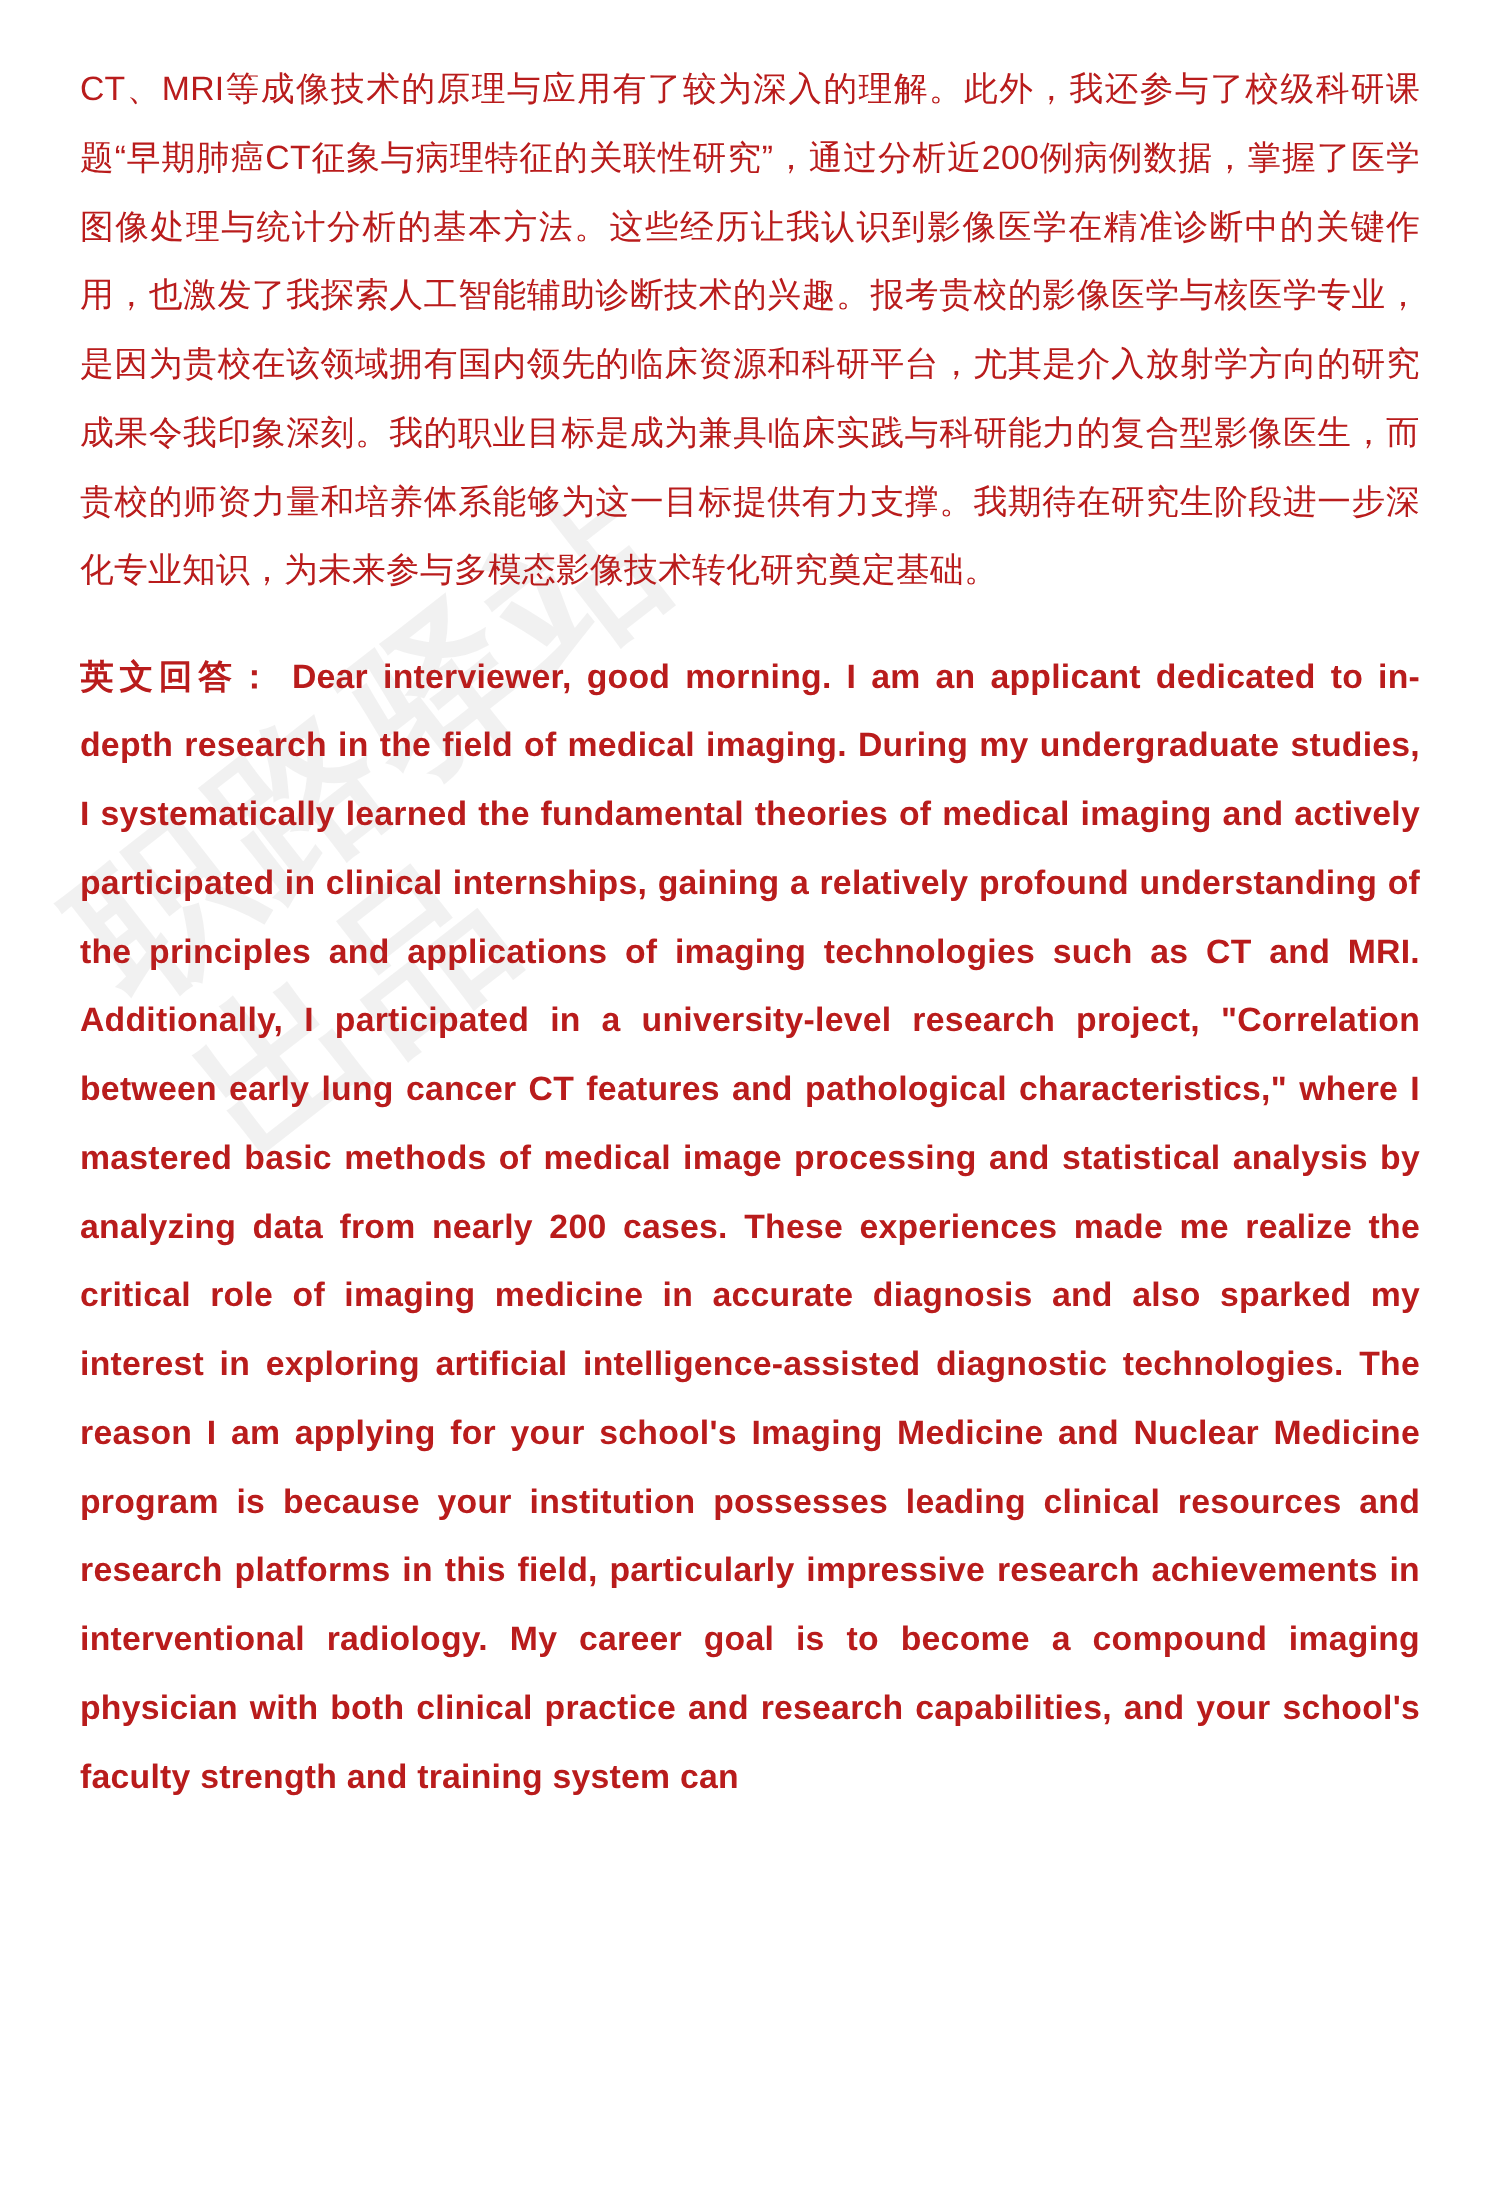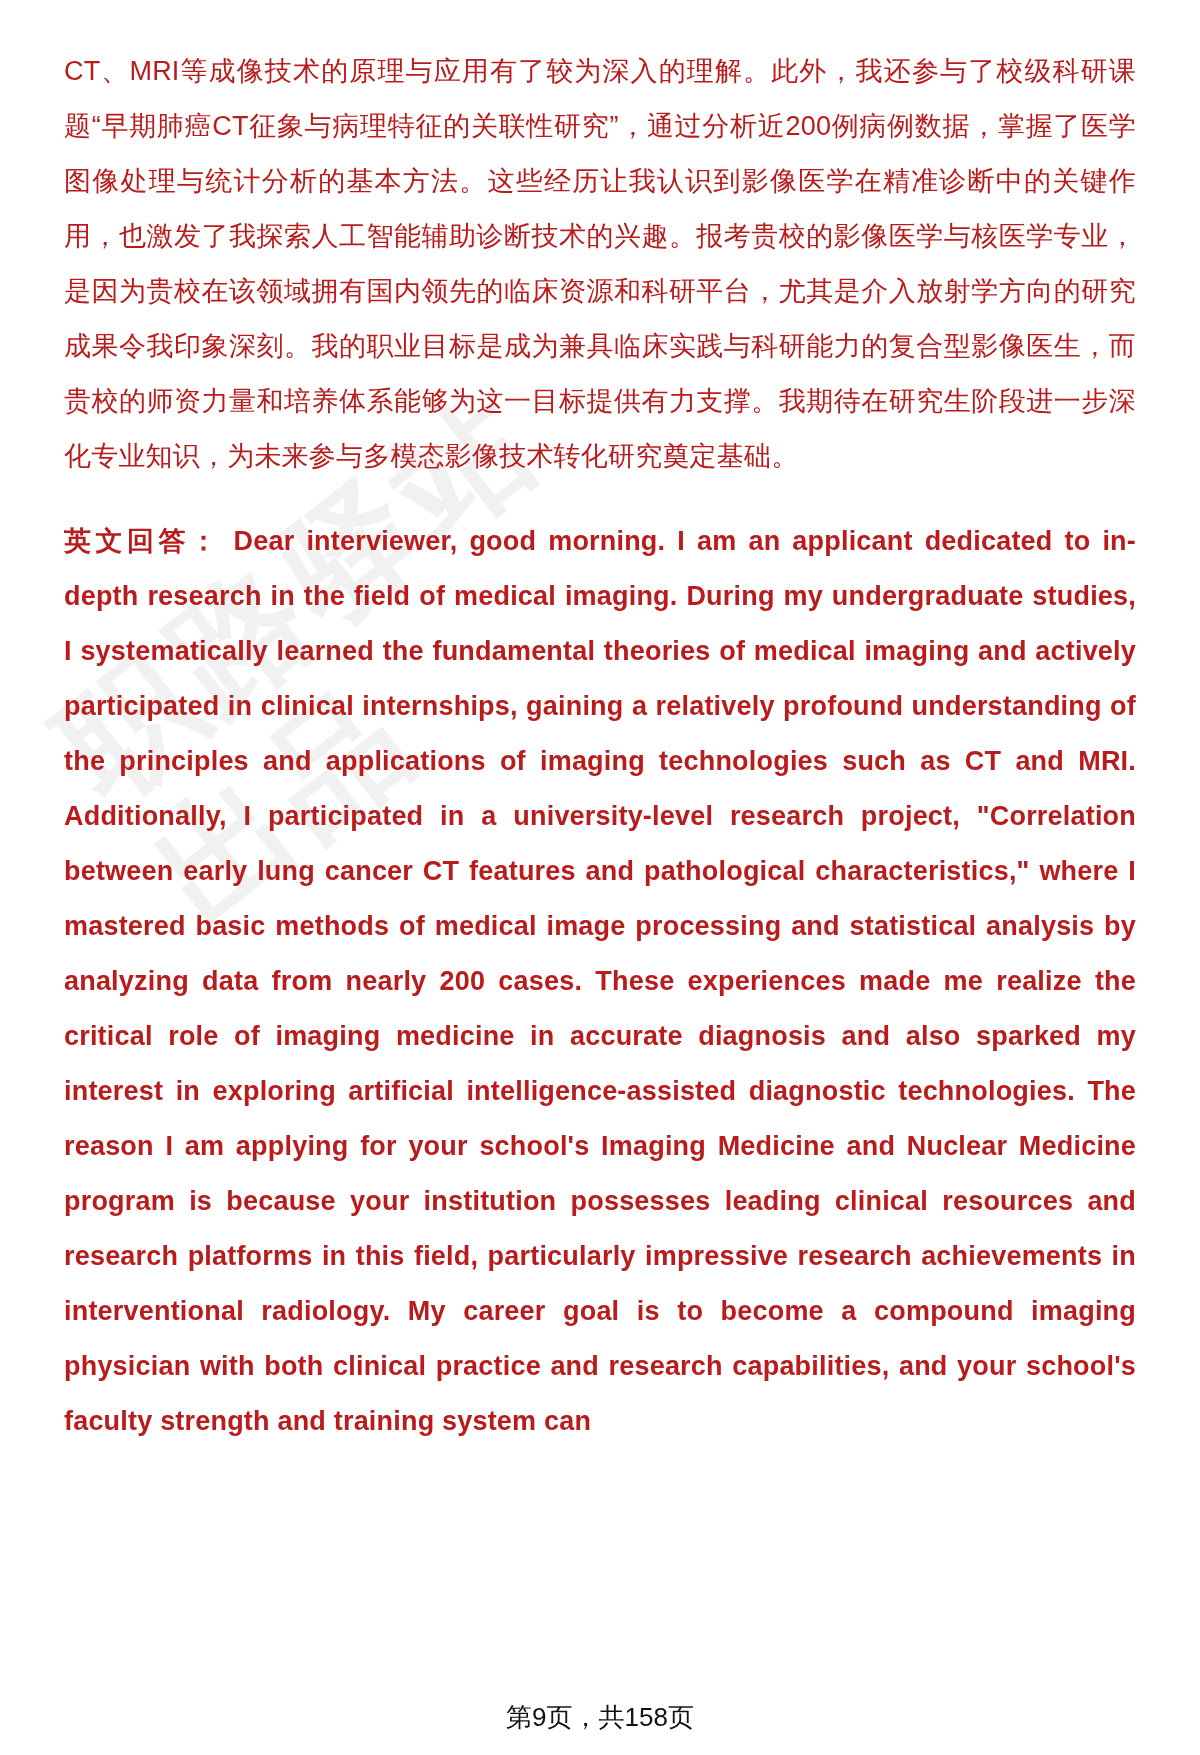--- a/index.html
+++ b/index.html
@@ -77,15 +77,14 @@
 
 <div class="page">
 
   <div class="watermark">职路驿站出品</div>
 
   <div class="content">
     <p class="para cn">CT、MRI等成像技术的原理与应用有了较为深入的理解。此外，我还参与了校级科研课题“早期肺癌CT征象与病理特征的关联性研究”，通过分析近200例病例数据，掌握了医学图像处理与统计分析的基本方法。这些经历让我认识到影像医学在精准诊断中的关键作用，也激发了我探索人工智能辅助诊断技术的兴趣。报考贵校的影像医学与核医学专业，是因为贵校在该领域拥有国内领先的临床资源和科研平台，尤其是介入放射学方向的研究成果令我印象深刻。我的职业目标是成为兼具临床实践与科研能力的复合型影像医生，而贵校的师资力量和培养体系能够为这一目标提供有力支撑。我期待在研究生阶段进一步深化专业知识，为未来参与多模态影像技术转化研究奠定基础。</p>
     <p class="para en">英文回答： Dear interviewer, good morning. I am an applicant dedicated to in-depth research in the field of medical imaging. During my undergraduate studies, I systematically learned the fundamental theories of medical imaging and actively participated in clinical internships, gaining a relatively profound understanding of the principles and applications of imaging technologies such as CT and MRI. Additionally, I participated in a university-level research project, "Correlation between early lung cancer CT features and pathological characteristics," where I mastered basic methods of medical image processing and statistical analysis by analyzing data from nearly 200 cases. These experiences made me realize the critical role of imaging medicine in accurate diagnosis and also sparked my interest in exploring artificial intelligence-assisted diagnostic technologies. The reason I am applying for your school's Imaging Medicine and Nuclear Medicine program is because your institution possesses leading clinical resources and research platforms in this field, particularly impressive research achievements in interventional radiology. My career goal is to become a compound imaging physician with both clinical practice and research capabilities, and your school's faculty strength and training system can</p>
   </div>
 
-  <div class="footer">第9页，共158页</div>
 
 </div>
 
 </body></html>

